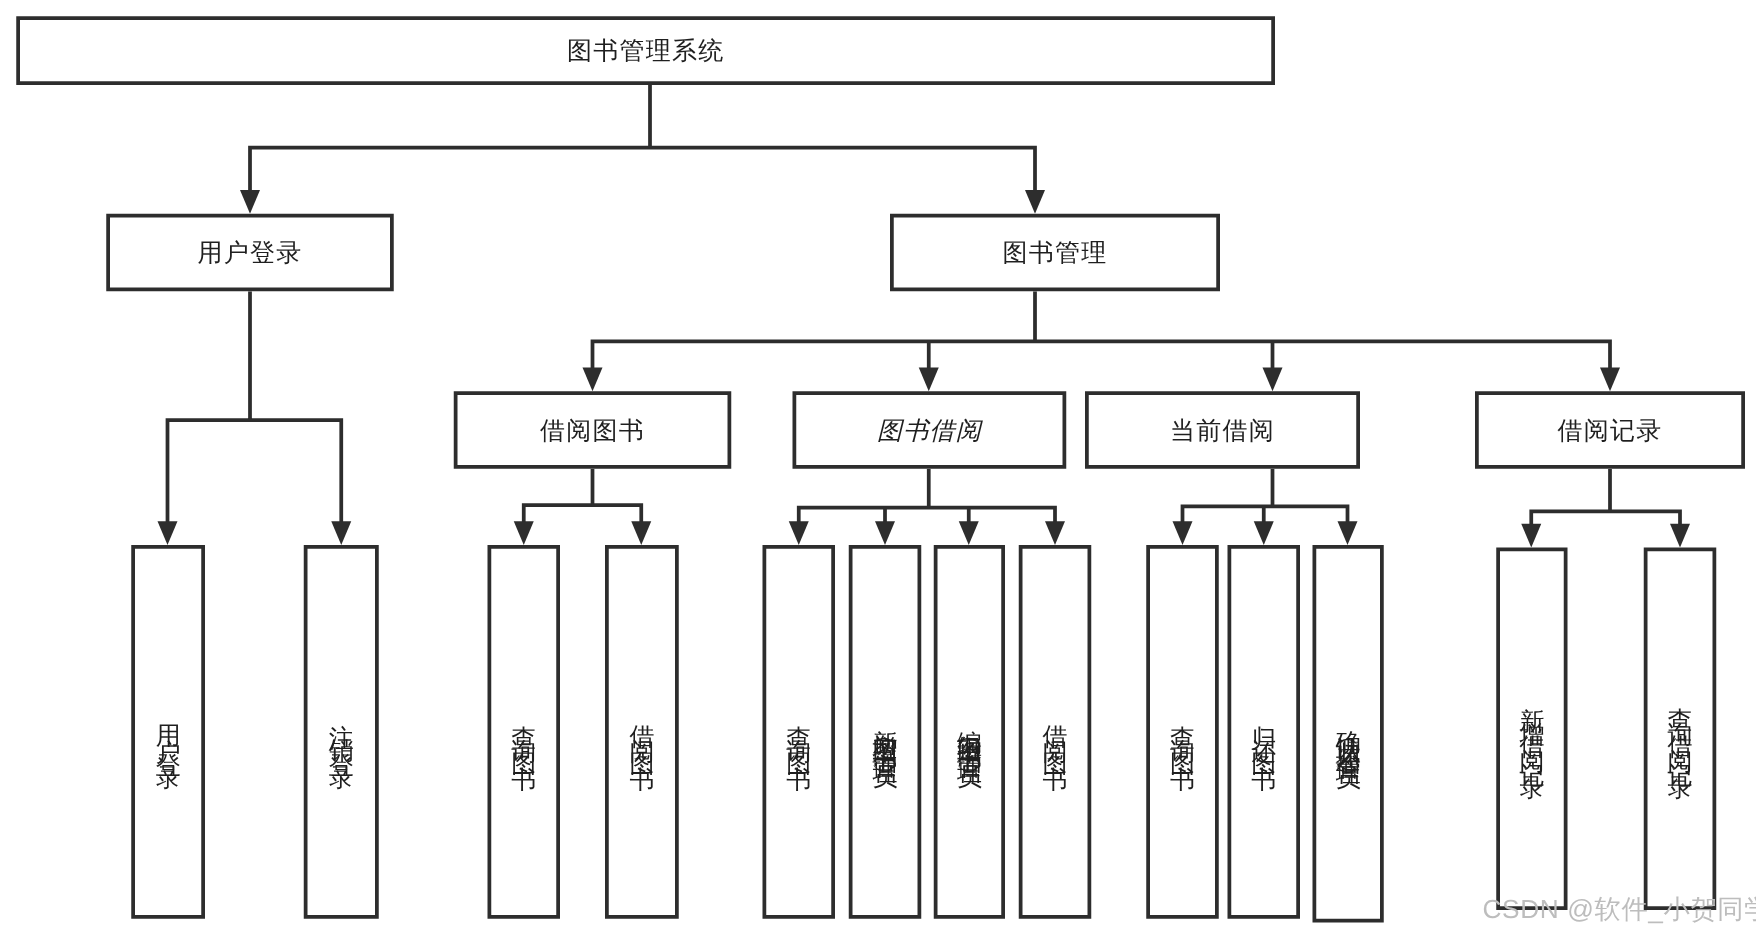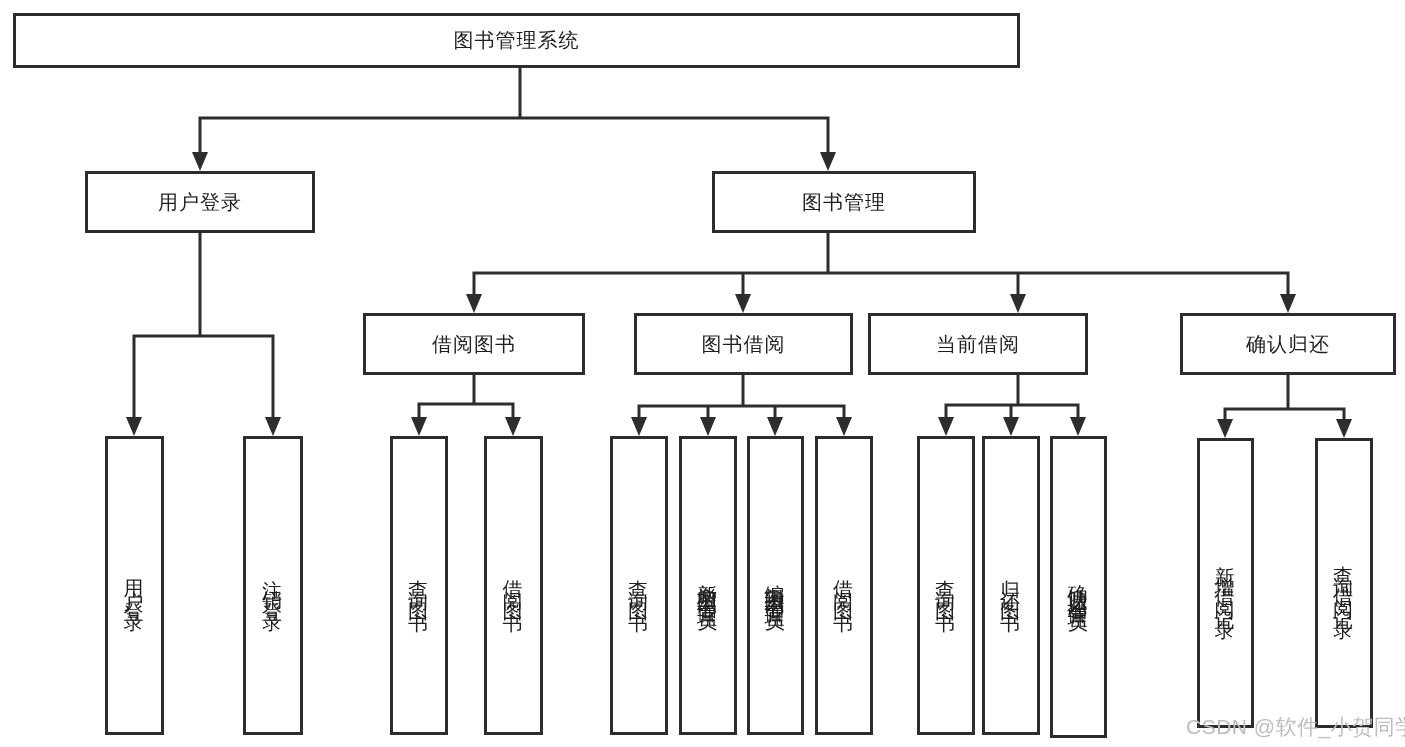--- a/index.html
+++ b/index.html
@@ -101,28 +101,28 @@
   <div class="node" style="left:85px; top:171px; width:230px; height:62px;">
     <span class="hlabel">用户登录</span>
   </div>
   <div class="node" style="left:712px; top:171px; width:264px; height:62px;">
     <span class="hlabel">图书管理</span>
   </div>
 
   <div class="node" style="left:363px; top:313px; width:222px; height:62px;">
     <span class="hlabel">借阅图书</span>
   </div>
-  <div class="node" style="left:634px; top:313px; width:219px; height:62px;">
+  <div class="node" style="left:634px; top:313px; width:219px; height:62px;font-style:italic;">
     <span class="hlabel">图书借阅</span>
   </div>
   <div class="node" style="left:868px; top:313px; width:220px; height:62px;">
     <span class="hlabel">当前借阅</span>
   </div>
   <div class="node" style="left:1180px; top:313px; width:216px; height:62px;">
-    <span class="hlabel">确认归还</span>
+    <span class="hlabel">借阅记录</span>
   </div>
 
   <div class="node" style="left:105px; top:436px; width:59px; height:299px;">
     <span class="vlabel">用户登录</span>
   </div>
   <div class="node" style="left:243px; top:436px; width:60px; height:299px;">
     <span class="vlabel">注销登录</span>
   </div>
   <div class="node" style="left:390px; top:436px; width:58px; height:299px;">
     <span class="vlabel">查询图书</span>

